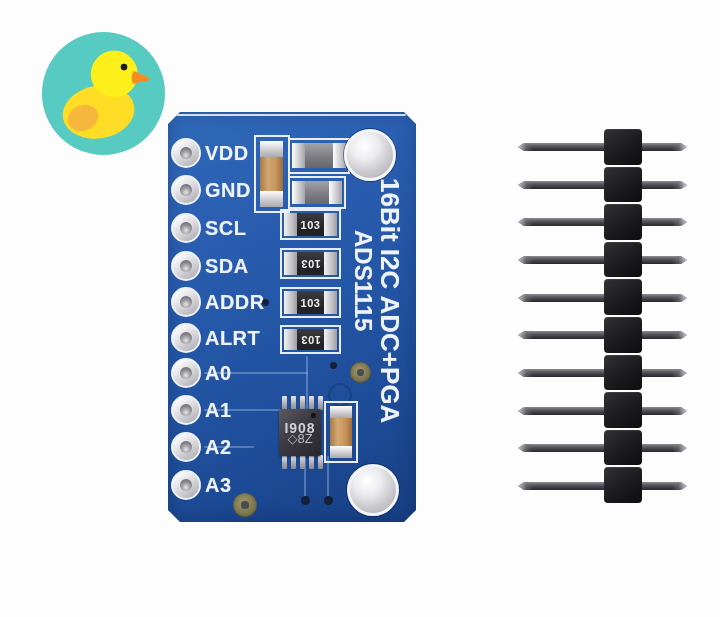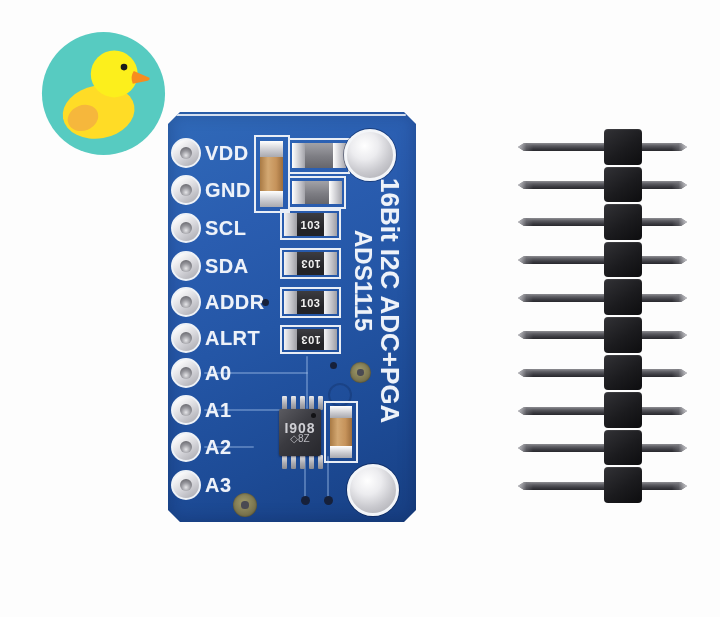--- a/index.html
+++ b/index.html
@@ -37,21 +37,21 @@
   .res .body{flex:1;background:linear-gradient(180deg,#3c3c41,#232327 70%);
        display:flex;align-items:center;justify-content:center;
        color:#f2f2f2;font-size:11px;font-weight:bold;letter-spacing:.5px;}
   .res.flip .body span{display:inline-block;transform:rotate(180deg);}
   
   .chip-body{position:absolute;left:111px;top:297px;width:42px;height:47px;border-radius:2px;
        background:linear-gradient(135deg,#5b5b61 0%,#3a3a40 45%,#27272c 100%);
        display:flex;flex-direction:column;align-items:center;justify-content:center;
        box-shadow:0 1px 2px rgba(0,0,20,.5);}
   .chip-body .m1{color:#cfcfd4;font-size:14px;font-weight:bold;letter-spacing:1px;line-height:11px;}
-  .chip-body .m2{color:#b9b9bf;font-size:10px;line-height:9px;}
+  .chip-body .m2{color:#b9b9bf;font-size:13px;line-height:9px;}
   .chip-dot{position:absolute;right:5px;top:4px;width:5px;height:5px;border-radius:50%;background:#121215;}
   .chip-pin{position:absolute;width:5px;height:14px;
        background:linear-gradient(180deg,#e9e9ec,#a9a9af 60%,#8b8b91);border-radius:1px;}
   
   .mhole{position:absolute;width:52px;height:52px;border-radius:50%;
        border:3px solid #f3f5f8;box-sizing:border-box;
        background:radial-gradient(circle at 38% 30%,#ffffff 0%,#ececef 32%,#c9c9ce 62%,#a6a6ac 100%);
        box-shadow:0 0 0 1px rgba(8,22,58,.45);}
   
   .vtext{position:absolute;writing-mode:vertical-rl;text-orientation:sideways;

